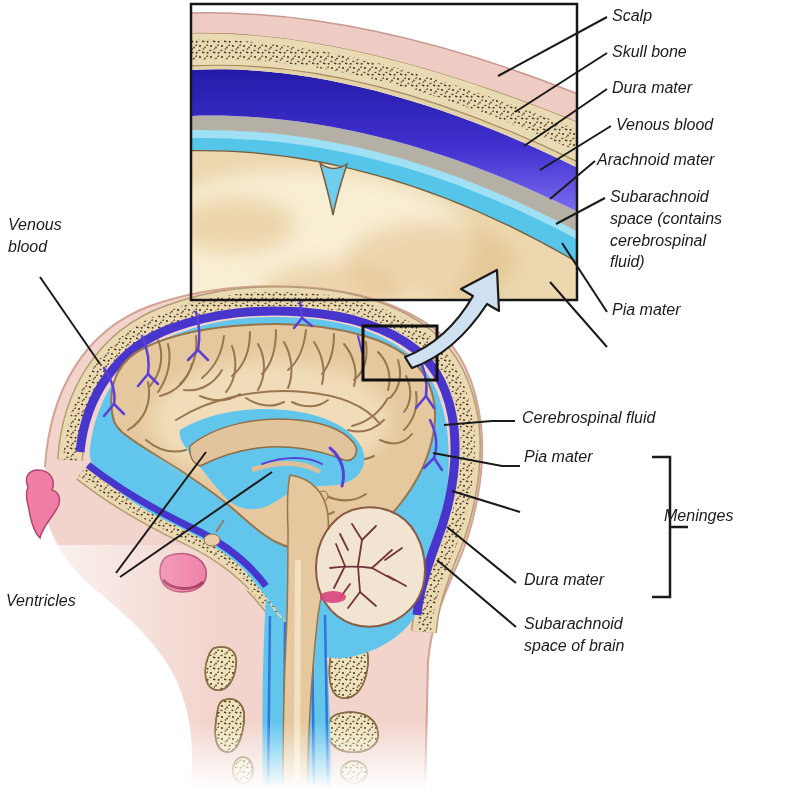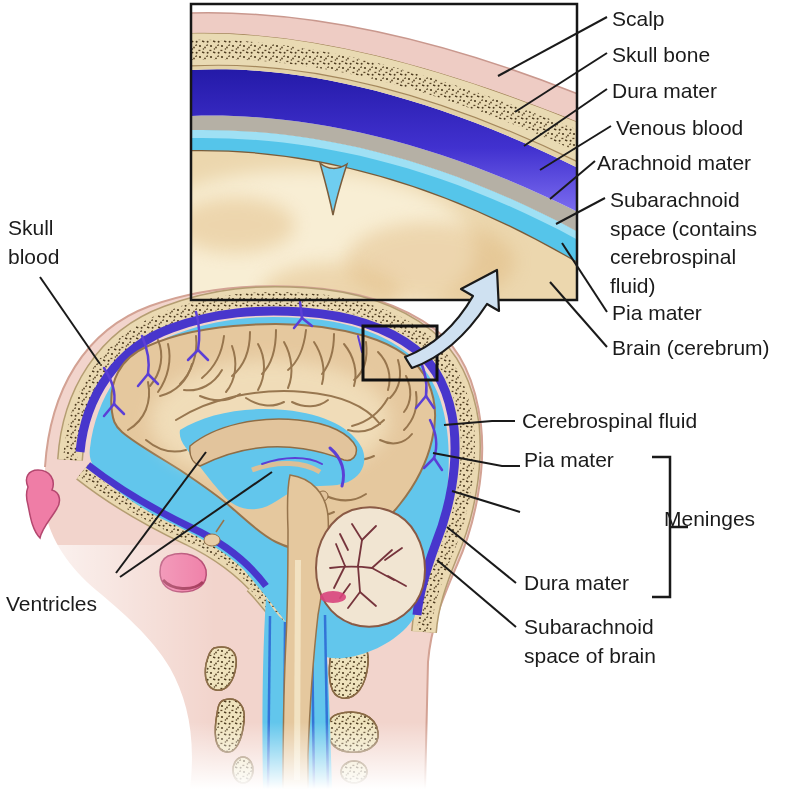--- a/index.html
+++ b/index.html
@@ -1,20 +1,20 @@
 <!DOCTYPE html>
 <html><head>
 <meta charset="utf-8">
 <style>
   html,body{margin:0;padding:0;background:#ffffff;}
   .stage{position:relative;width:800px;height:789px;background:#fff;overflow:hidden;
          font-family:"Liberation Sans","DejaVu Sans",sans-serif;}
   .stage svg{position:absolute;left:0;top:0;}
-  .lbl{position:absolute;color:#1b1b1b;font-size:21px;line-height:1.36;
-       white-space:pre-line;letter-spacing:0;}
+  .lbl{position:absolute;color:#1b1b1b;font-size:16px;line-height:1.36;
+       white-space:pre-line;letter-spacing:0;font-style:italic;}
   
   .l-scalp{left:612px;top:5px;}
   .l-skull{left:612px;top:41px;}
   .l-dura1{left:612px;top:77px;}
   .l-venous1{left:616px;top:114px;}
   .l-arach1{left:597px;top:149px;}
   .l-subar1{left:610px;top:186px;}
   .l-pia1{left:612px;top:299px;}
   .l-brain{left:612px;top:334px;}
   .l-venous2{left:8px;top:214px;}
@@ -300,22 +300,21 @@
   <div class="lbl l-scalp">Scalp</div>
   <div class="lbl l-skull">Skull bone</div>
   <div class="lbl l-dura1">Dura mater</div>
   <div class="lbl l-venous1">Venous blood</div>
   <div class="lbl l-arach1">Arachnoid mater</div>
   <div class="lbl l-subar1">Subarachnoid
 space (contains
 cerebrospinal
 fluid)</div>
   <div class="lbl l-pia1">Pia mater</div>
-  <div class="lbl l-brain">Brain (cerebrum)</div>
-  <div class="lbl l-venous2">Skull
+  <div class="lbl l-venous2">Venous
 blood</div>
   <div class="lbl l-ventricles">Ventricles</div>
   <div class="lbl l-csf">Cerebrospinal fluid</div>
   <div class="lbl l-pia2">Pia mater</div>
   <div class="lbl l-dura2">Dura mater</div>
   <div class="lbl l-meninges">Meninges</div>
   <div class="lbl l-subar2">Subarachnoid
 space of brain</div>
 </div>
 

